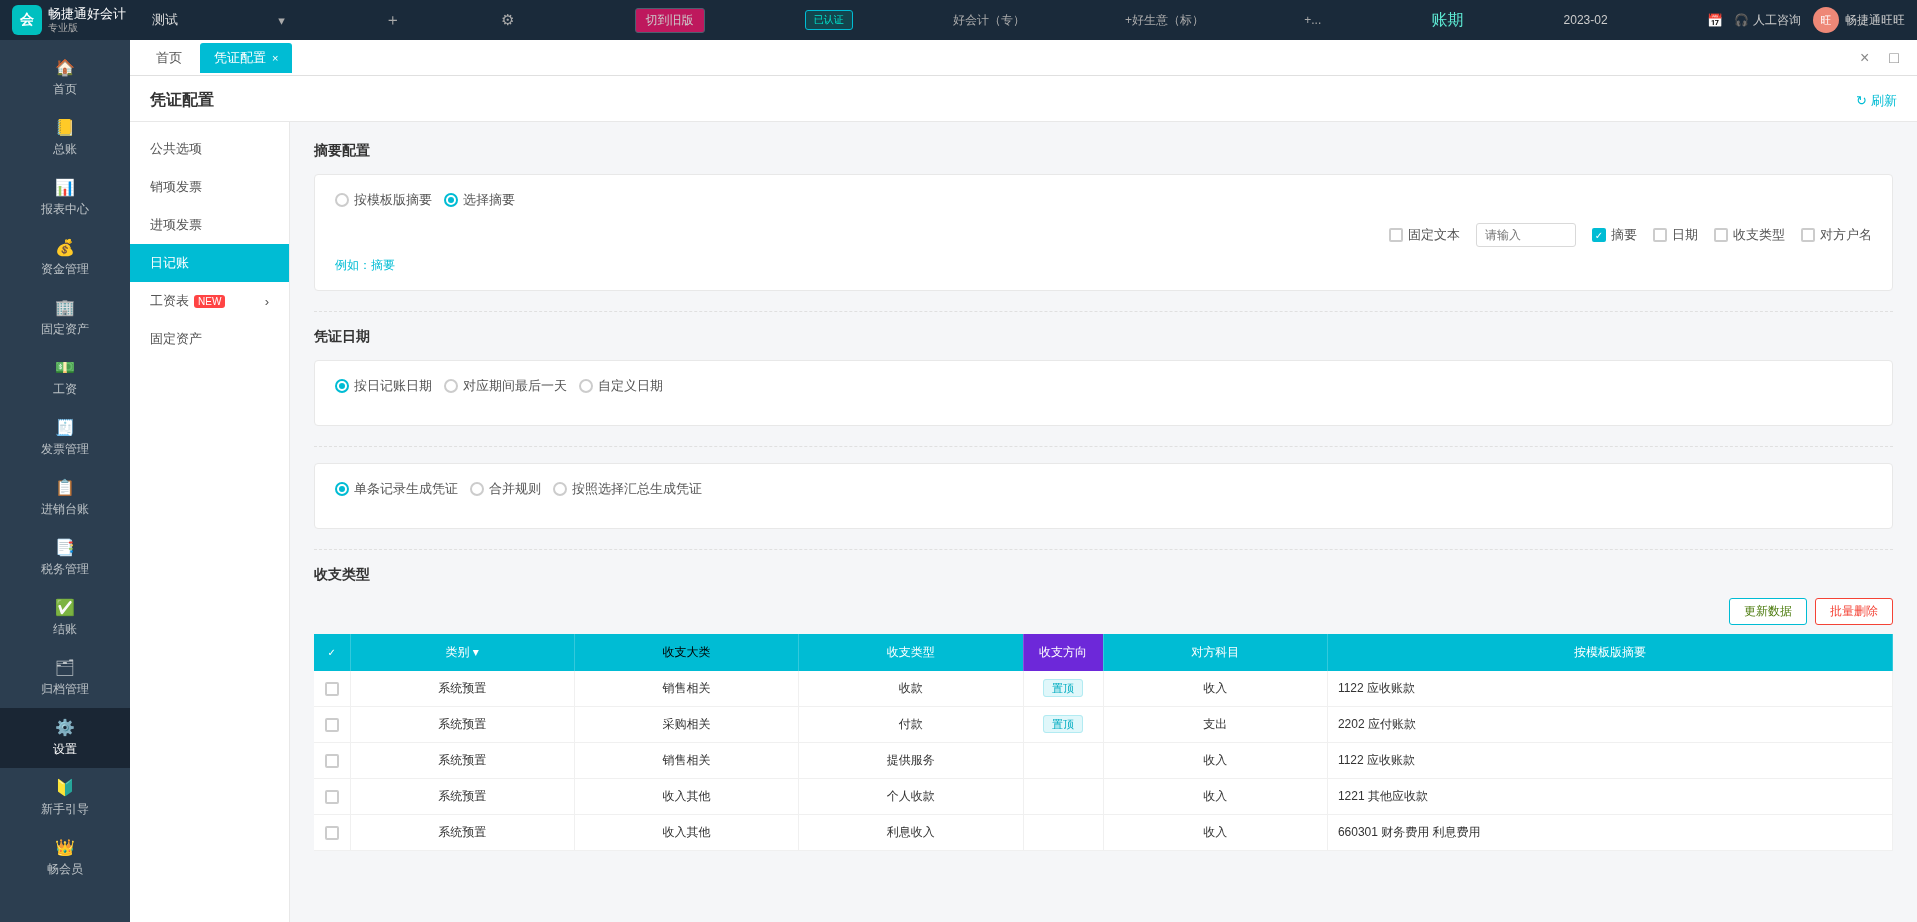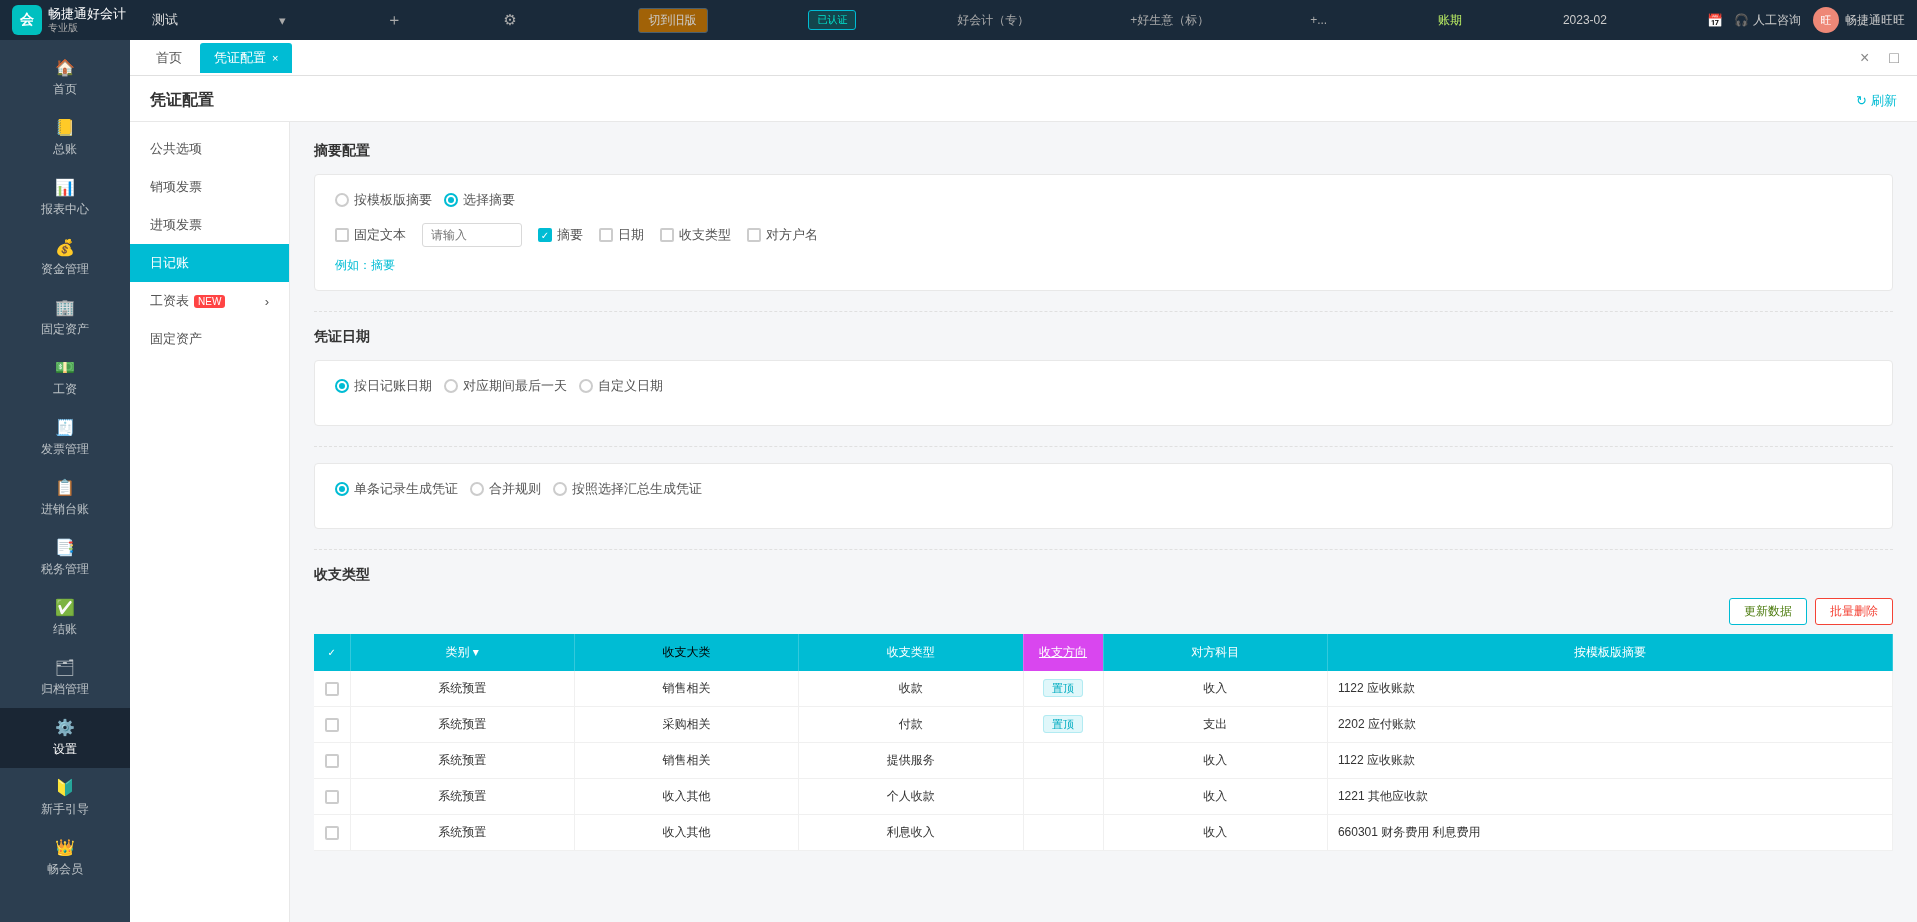--- a/index.html
+++ b/index.html
@@ -8,21 +8,21 @@
     
     .topbar { height: 40px; background: #1a2a3a; display: flex; align-items: center; padding: 0 12px; gap: 10px; color: #ccc; }
     .topbar .logo { display: flex; align-items: center; gap: 6px; color: #fff; font-size: 13px; width: 130px; }
     .topbar .logo-icon { width: 30px; height: 30px; background: #00c0c0; border-radius: 6px; display: flex; align-items: center; justify-content: center; color: #fff; font-size: 14px; font-weight: bold; }
     .topbar .logo-text { line-height: 1.2; }
     .topbar .logo-text .main { font-size: 13px; color: #fff; }
     .topbar .logo-text .sub { font-size: 10px; color: #aaa; }
     .topbar .current-company { color: #ddd; font-size: 13px; }
     .topbar .topbar-center { display: flex; align-items: center; gap: 8px; flex: 1; justify-content: space-between; }
     .topbar .topbar-right { display: flex; align-items: center; gap: 12px; margin-left: auto; }
-    .topbar .switch-btn { background: #a16207; border: 1px solid #4a6070; color: #ccc; padding: 3px 10px; border-radius: 3px; font-size: 12px; cursor: pointer; margin-left: 20px; }
+    .topbar .switch-btn { background: #be185d; border: 1px solid #4a6070; color: #ccc; padding: 3px 10px; border-radius: 3px; font-size: 12px; cursor: pointer; margin-left: 20px; }
     .topbar .tag { background: transparent; border: 1px solid #4a9; color: #4dd; padding: 2px 6px; border-radius: 2px; font-size: 11px; }
     .topbar .help-btn { color: #ccc; font-size: 12px; display: flex; align-items: center; gap: 4px; cursor: pointer; }
     .topbar .user-info { display: flex; align-items: center; gap: 6px; color: #ccc; font-size: 12px; }
     .topbar .avatar { width: 26px; height: 26px; border-radius: 50%; background: #e87; display: flex; align-items: center; justify-content: center; color: #fff; font-size: 11px; }
 
     
     .layout { display: flex; height: 882px; }
 
     
     .sidebar { width: 130px; background: #2c3e50; color: #bdc3c7; display: flex; flex-direction: column; padding-top: 8px; }
@@ -57,21 +57,21 @@
     .right-content { flex: 1; padding: 20px 24px; background: #f5f6f8; }
 
     
     .radio-group { display: flex; align-items: center; gap: 12px; margin-bottom: 14px; }
     .radio-item { display: flex; align-items: center; gap: 5px; cursor: pointer; font-size: 13px; color: #555; }
     .radio-circle { width: 14px; height: 14px; border-radius: 50%; border: 2px solid #ccc; display: flex; align-items: center; justify-content: center; }
     .radio-circle.selected { border-color: #00bcd4; }
     .radio-circle.selected::after { content: ''; width: 6px; height: 6px; background: #00bcd4; border-radius: 50%; }
 
     
-    .checkbox-row { display: flex; align-items: center; gap: 16px; margin-top: 12px; }
+    .checkbox-row { display: flex; align-items: center; gap: 16px; margin-top: 12px; justify-content: flex-end; }
     .checkbox-item { display: flex; align-items: center; gap: 5px; font-size: 13px; color: #555; cursor: pointer; }
     .checkbox-box { width: 14px; height: 14px; border: 2px solid #ccc; border-radius: 2px; display: flex; align-items: center; justify-content: center; background: #fff; }
     .checkbox-box.checked { background: #00bcd4; border-color: #00bcd4; color: #fff; font-size: 10px; }
     .text-input { border: 1px solid #d9d9d9; border-radius: 3px; padding: 4px 8px; font-size: 12px; width: 100px; color: #999; }
 
     .example-text { color: #00bcd4; font-size: 12px; margin-top: 10px; }
 
     
     .table-actions { display: flex; justify-content: flex-end; gap: 8px; margin-bottom: 10px; }
     .table-action-btn { padding: 4px 14px; font-size: 12px; border-radius: 3px; cursor: pointer; border: 1px solid; }
@@ -104,21 +104,21 @@
   <div class="topbar-center">
     <span class="current-company">测试</span>
     <span style="color:#aaa; cursor:pointer;">▾</span>
     <span style="color:#aaa; cursor:pointer; font-size:16px;">＋</span>
     <span style="color:#aaa; cursor:pointer; font-size:15px;">⚙</span>
     <button class="switch-btn">切到旧版</button>
     <span class="tag" style="background:#00998840; border-color:#00bcd4; color:#00e5d0; padding:2px 8px; border-radius:3px; font-size:10px;">已认证</span>
     <span style="color:#aaa; font-size:12px;">好会计（专）</span>
     <span style="color:#aaa; font-size:12px;">+好生意（标）</span>
     <span style="color:#aaa; font-size:12px;">+...</span>
-    <span style="color:#bef264; font-size:12px; margin-left:10px;">账期</span>
+    <span style="color:#5eead4; font-size:16px; margin-left:10px;">账期</span>
     <span style="color:#ccc; font-size:12px;">2023-02</span>
     <span style="color:#aaa; cursor:pointer;">📅</span>
   </div>
   <div class="topbar-right">
     <div class="help-btn">
       <span>🎧</span>
       <span>人工咨询</span>
     </div>
     <div class="user-info">
       <div class="avatar">旺</div>
@@ -334,21 +334,21 @@
 
           <table style="margin-top:-1px;">
             <thead>
               <tr>
                 <th style="width:36px; background:#00bcd4; color:#fff; padding:10px 8px; border-right:1px solid rgba(255,255,255,0.2);">
                   <div class="checkbox-box checked" style="margin: 0 auto;">✓</div>
                 </th>
                 <th style="background:#00bcd4; color:#fff; padding:10px 8px; border-right:1px solid rgba(255,255,255,0.2);">类别 ▾</th>
                 <th style="background:#00bcd4; color:#000000; padding:10px 8px; border-right:1px solid rgba(255,255,255,0.2);">收支大类</th>
                 <th style="background:#00bcd4; color:#fff; padding:10px 8px; border-right:1px solid rgba(255,255,255,0.2);">收支类型</th>
-                <th style="background:#d946ef; color:#fff; padding:10px 8px; border-right:1px solid rgba(255,255,255,0.2); width:80px;text-decoration:underline;">收支方向</th>
+                <th style="background:#6d28d9; color:#fff; padding:10px 8px; border-right:1px solid rgba(255,255,255,0.2); width:80px;">收支方向</th>
                 <th style="background:#00bcd4; color:#fff; padding:10px 8px; border-right:1px solid rgba(255,255,255,0.2);">对方科目</th>
                 <th style="background:#00bcd4; color:#fff; padding:10px 8px;">按模板版摘要</th>
               </tr>
             </thead>
             <tbody>
               <tr style="background:#fff; border-bottom:1px solid #f0f0f0;">
                 <td style="text-align:center; padding:9px 8px;">
                     <div class="checkbox-box" style="margin:0 auto;"></div>
                   </td>
                 <td style="text-align:center; padding:9px 8px;">系统预置</td>

